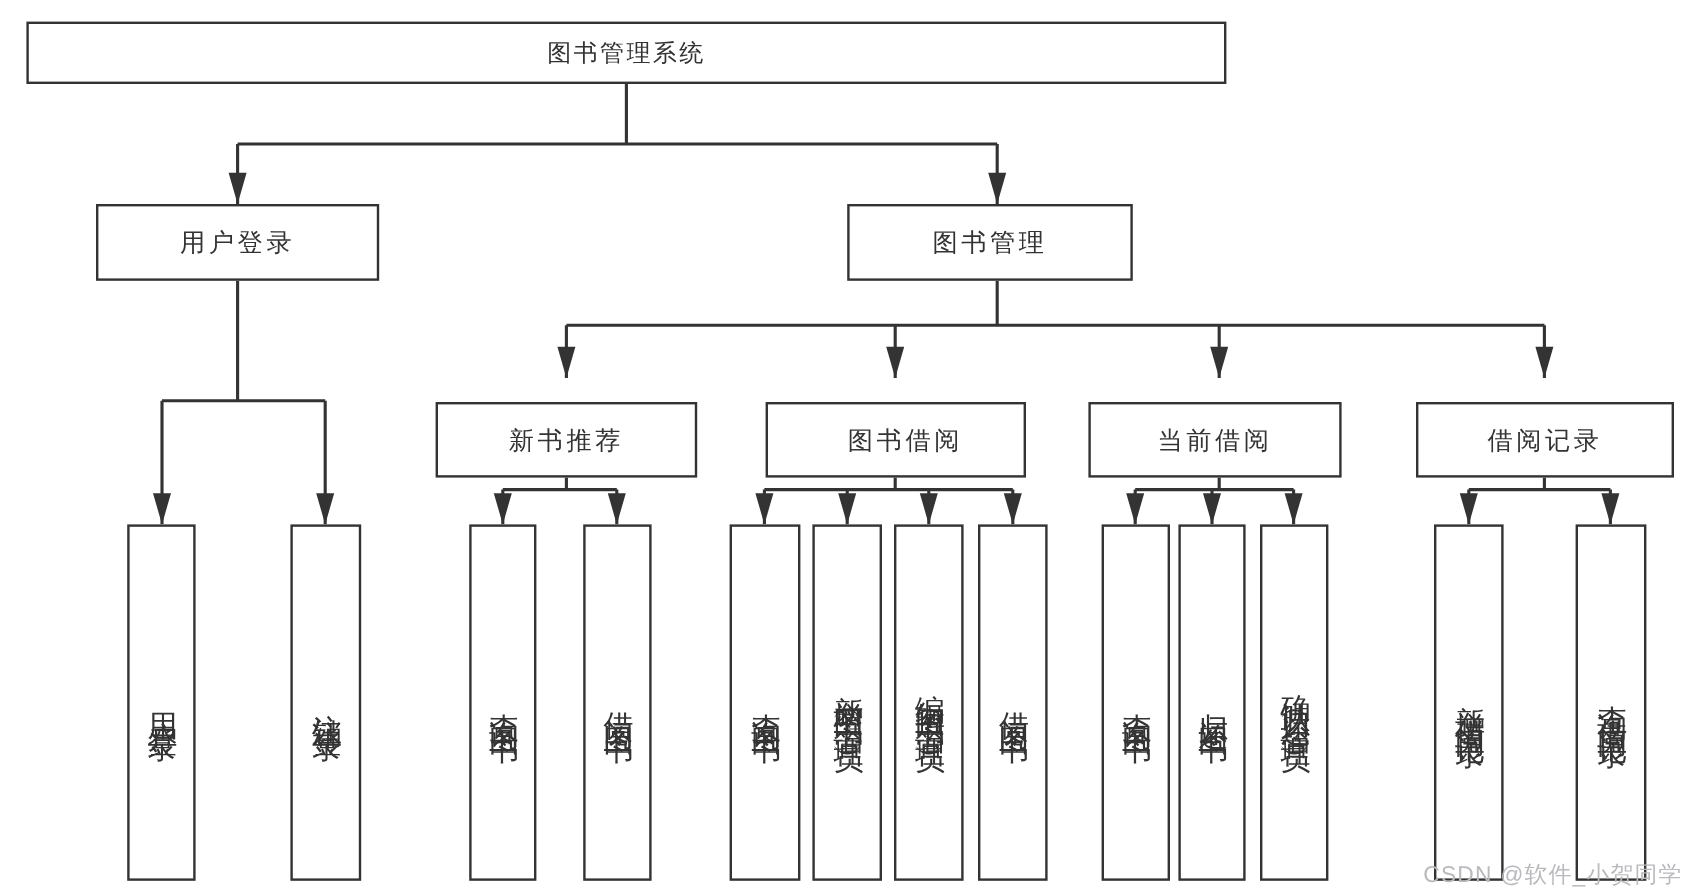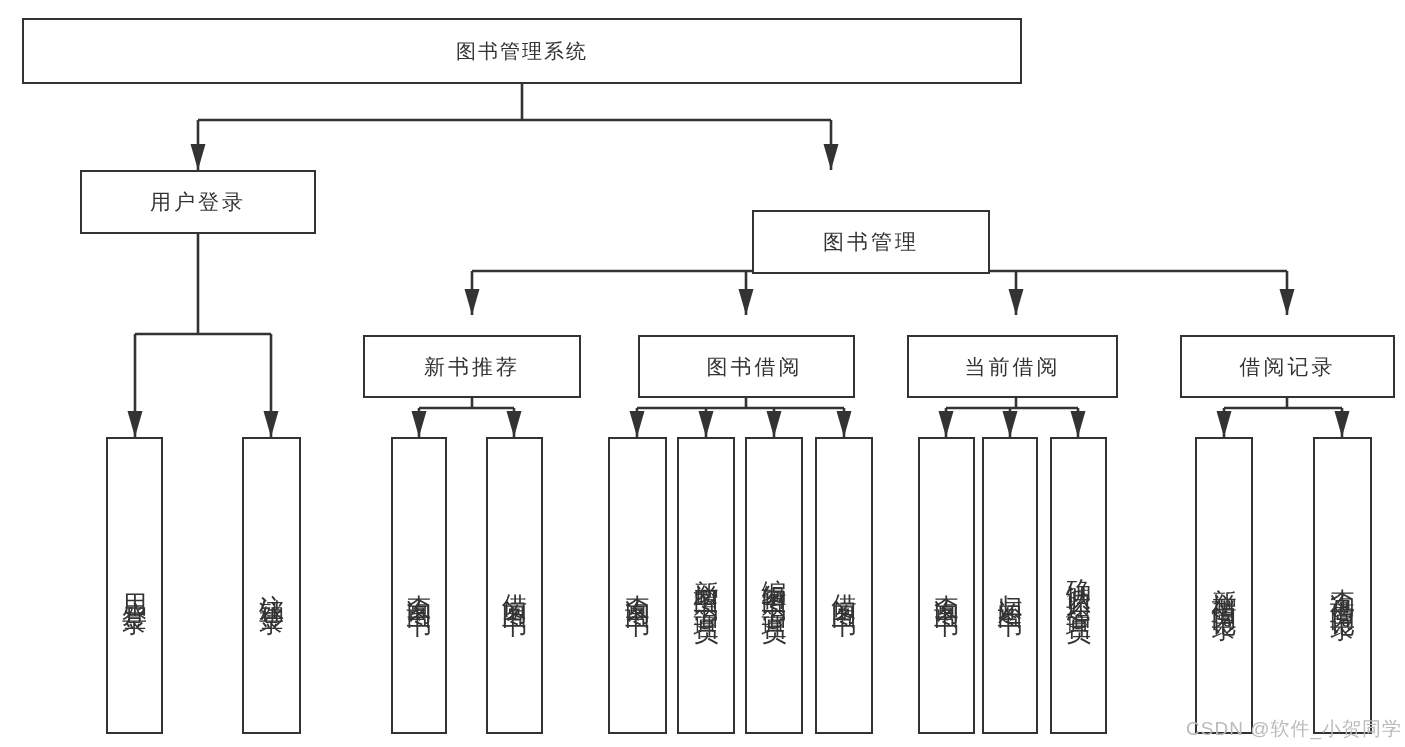--- a/index.html
+++ b/index.html
@@ -16,21 +16,21 @@
   .wires polygon{fill:var(--line-color,#333333);stroke:none;}
   .box{
     position:absolute;
     box-sizing:border-box;
     border:2.5px solid var(--line-color,#333333);
     background:#fff;
     display:flex;align-items:center;justify-content:center;
     white-space:nowrap;
   }
   .hbox{font-size:21px;letter-spacing:3px;}
-  .root{left:22px;top:18px;width:1000px;height:66px;font-size:20px;letter-spacing:2px;}
+  .root{left:22px;top:18px;width:1000px;height:52px;font-size:20px;letter-spacing:2px;}
   .l2{top:170px;height:64px;}
   .l3{top:315px;height:63px;margin-top:20px;}
   .vbox{top:437px;height:297px;font-size:25px;}
   .vbox span{
     writing-mode:vertical-rl;
     text-orientation:mixed;
     letter-spacing:6px;
     line-height:1;
   }
   .watermark{
@@ -90,21 +90,21 @@
     </g>
   </svg>
 
   <div class="box root">
     <span>图书管理系统</span>
   </div>
 
   <div class="box hbox l2" style="left:80px;width:236px;">
     <span>用户登录</span>
   </div>
-  <div class="box hbox l2" style="left:752px;width:238px;margin-top:40px;">
+  <div class="box hbox l2" style="left:706px;width:238px;">
     <span>图书管理</span>
   </div>
 
   <div class="box hbox l3" style="left:363px;width:218px;">
     <span>新书推荐</span>
   </div>
   <div class="box hbox l3" style="left:638px;width:217px;padding-left:16px;">
     <span>图书借阅</span>
   </div>
   <div class="box hbox l3" style="left:907px;width:211px;">

